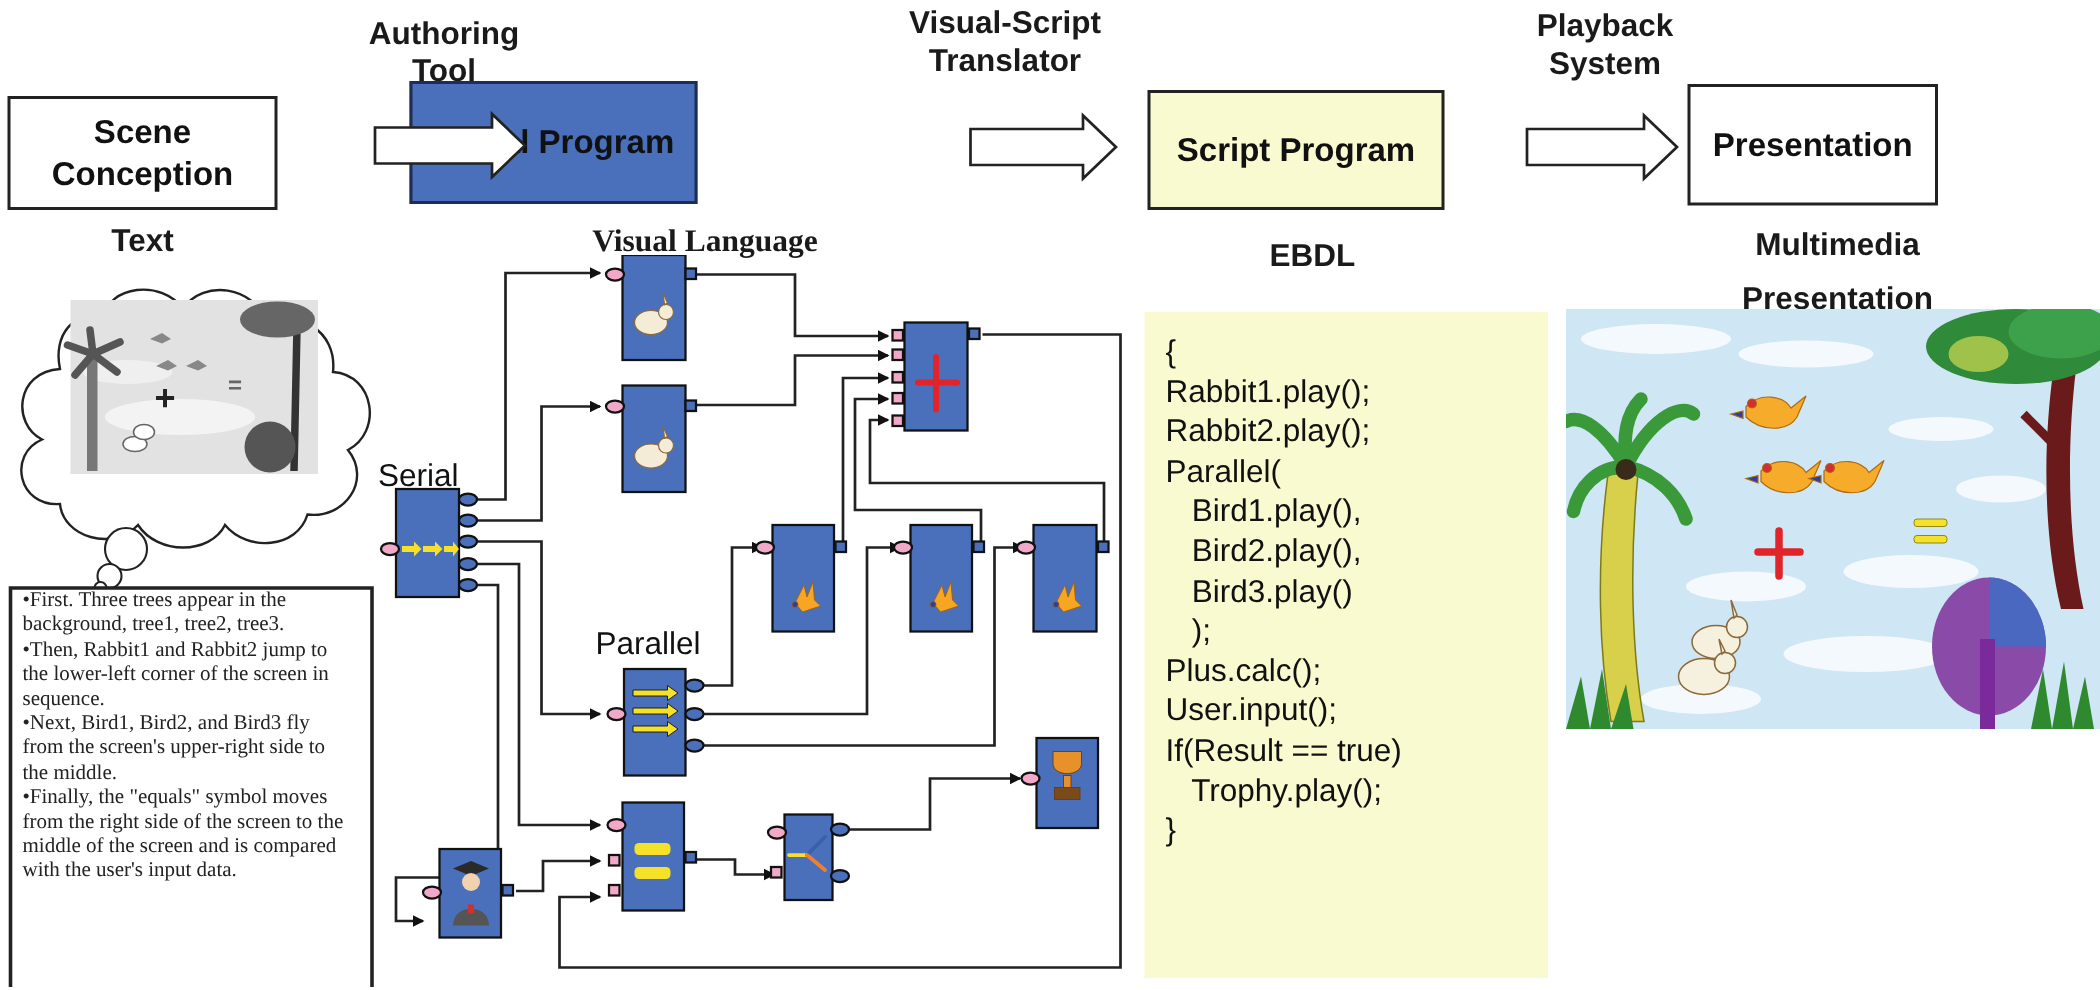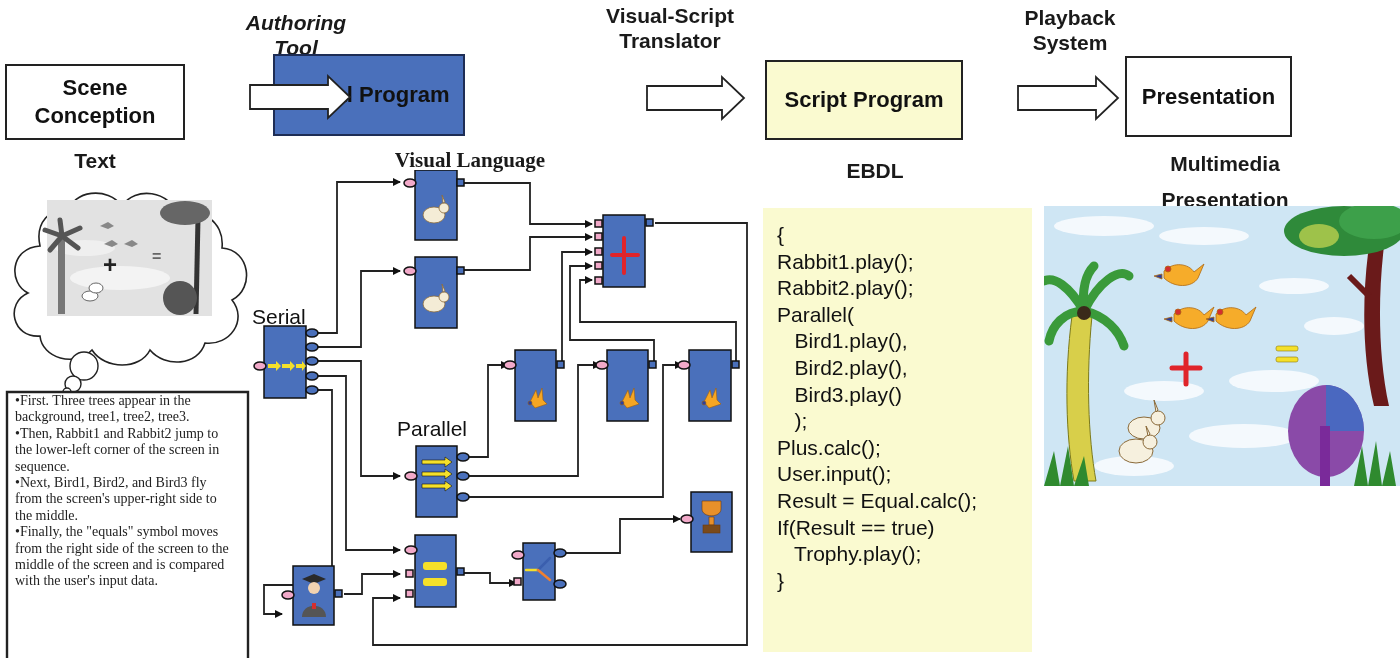--- a/index.html
+++ b/index.html
@@ -17,21 +17,21 @@
 <body>
 
 <div class="stage" style="left:5px;top:64px;width:180px;height:76px;background:#fff;">
   <div>
     <div>Scene</div>
     <div>Conception</div>
   </div>
 </div>
 <div class="lbl" style="left:60px;top:148px;width:70px;">Text</div>
 
-<div class="lbl" style="left:236px;top:10px;width:120px;font-style:italic;">
+<div class="lbl" style="left:236px;top:10px;width:120px;">
   <div>Authoring</div>
   <div>Tool</div>
 </div>
 
 <div class="stage" style="left:273px;top:54px;width:192px;height:82px;background:#4a70bb;border-color:#1e2d55;">
   <div>Visual Program</div>
 </div>
 <div class="lbl" style="left:360px;top:148px;width:220px;font-family:Liberation Serif, serif;">Visual Language</div>
 
 <div class="lbl" style="left:580px;top:3px;width:180px;">
@@ -289,21 +289,20 @@
   <div>{</div>
   <div>Rabbit1.play();</div>
   <div>Rabbit2.play();</div>
   <div>Parallel(</div>
   <div>   Bird1.play(),</div>
   <div>   Bird2.play(),</div>
   <div>   Bird3.play()</div>
   <div>   );</div>
   <div>Plus.calc();</div>
   <div>User.input();</div>
-  <div>Result = Equal.calc();</div>
   <div>If(Result == true)</div>
   <div>   Trophy.play();</div>
   <div>}</div>
 </div>
 
 <svg class="abs" style="left:1044px;top:206px;" width="356" height="280">
   <rect x="0" y="0" width="356" height="280" fill="#cfe6f4"></rect>
   <g fill="#f4f9fd">
     <ellipse cx="60" cy="20" rx="50" ry="10"></ellipse>
       <ellipse cx="160" cy="30" rx="45" ry="9"></ellipse>

